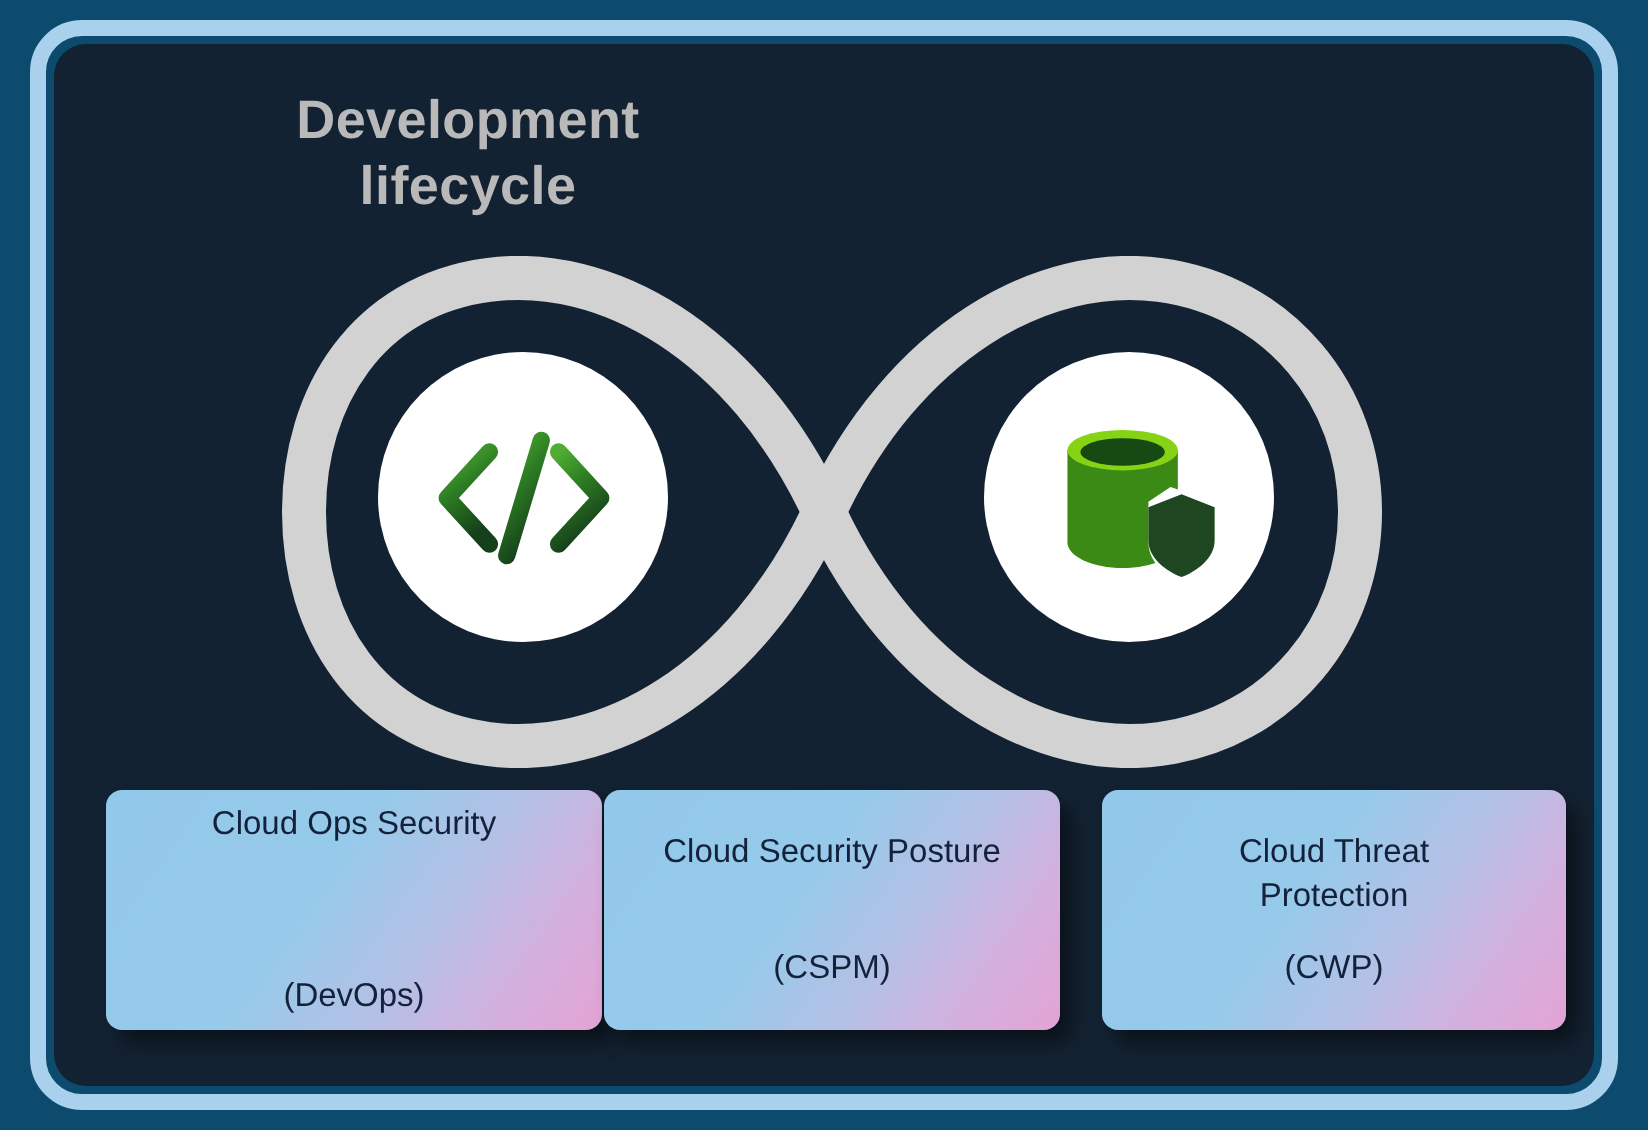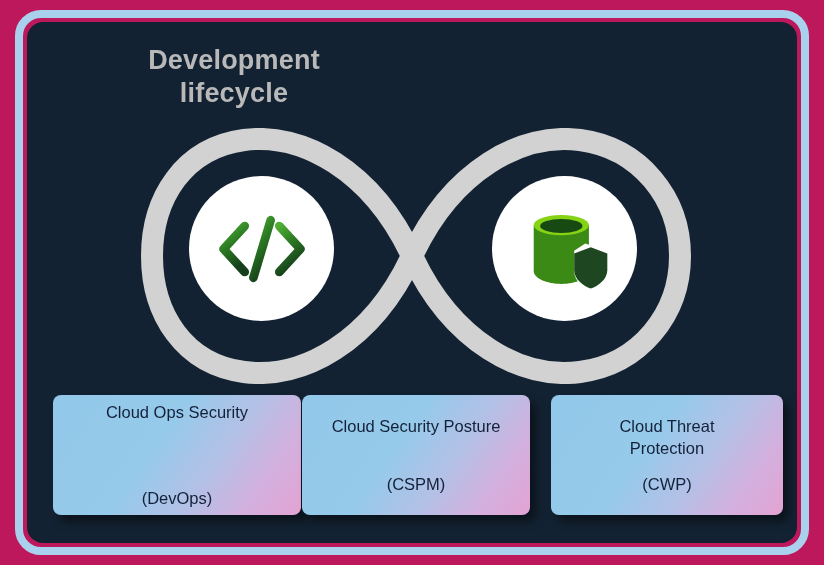--- a/index.html
+++ b/index.html
@@ -10,21 +10,21 @@
     height: 565px;
     overflow: hidden;
     background: #101f2e;
     font-family: "Liberation Sans", sans-serif;
   }
 
   #root {
     position: relative;
     width: 824px;
     height: 565px;
-    background: #be185d;
+    background: #0c4a6e;
   }
 
   
   .outer-frame {
     position: absolute;
     left: 15px;
     top: 10px;
     width: 794px;
     height: 545px;
     border: 8px solid #a9d1ed;

